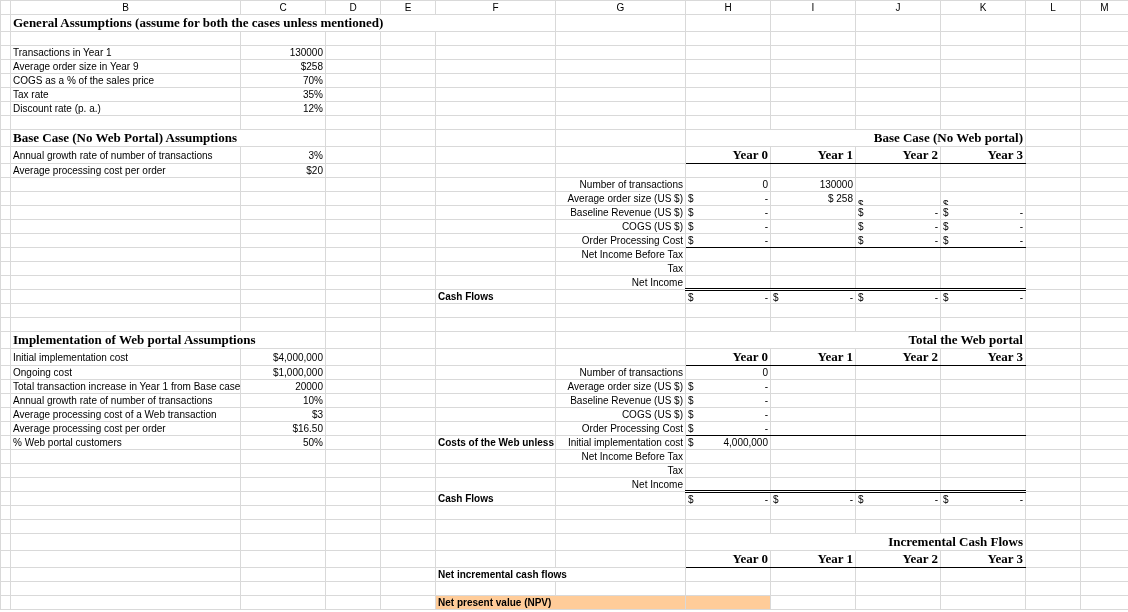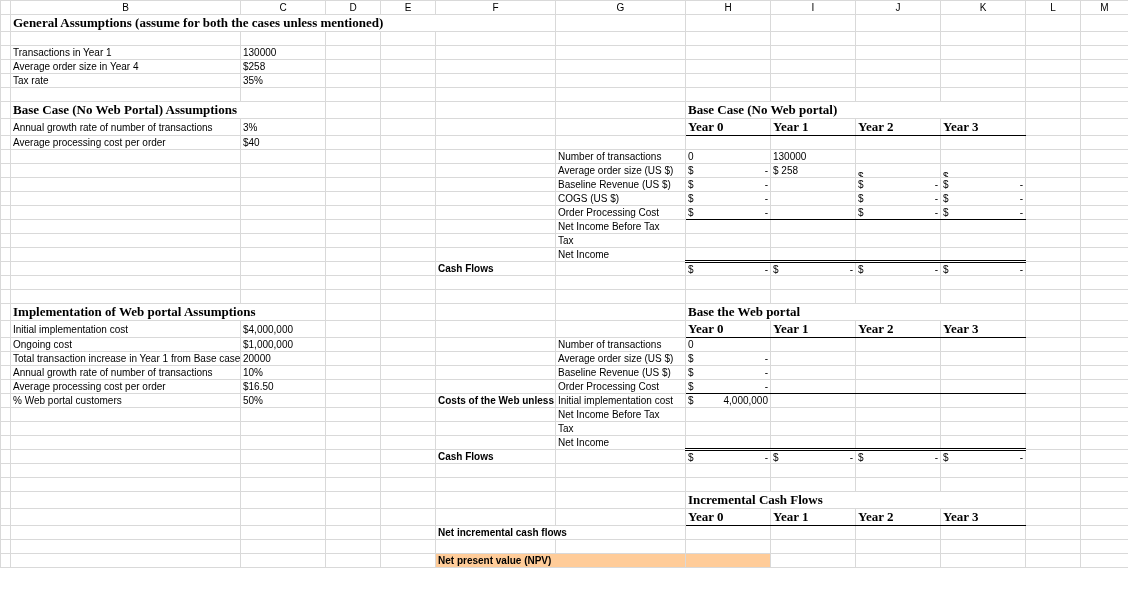--- a/index.html
+++ b/index.html
@@ -39,22 +39,22 @@
   .col-F { width: 120px; }
   .col-G { width: 130px; }
   .col-H { width: 85px; }
   .col-I { width: 85px; }
   .col-J { width: 85px; }
   .col-K { width: 85px; }
   .col-L { width: 55px; }
   .col-M { width: 48px; }
   .bold { font-weight: bold; }
   .serif { font-family: "Times New Roman", serif; font-size: 13px; }
-  .right { text-align: left; }
-  .center { text-align: left; }
+  .right { text-align: right; }
+  .center { text-align: right; }
   .underline { border-bottom: 1px solid #000 !important; margin-top: 38px; }
   .dbl-top { border-top: 3px double #000 !important; }
   .npv { background: #ffcc99; }
   td.cur { text-align: right; position: relative; padding-left: 10px;}
   td.cur::before { content: "$"; position: absolute; left: 2px; }
 </style>
 </head>
 <body>
 
 <table class="sheet">
@@ -127,37 +127,67 @@
         <td></td>
         <td></td>
         <td></td>
         <td></td>
         <td></td>
         <td></td>
         <td></td>
       </tr>
       <tr>
         <td></td>
-        <td>Average order size in Year 4</td>
+        <td>Average order size in Year 9</td>
         <td class="right">$258</td>
+        <td></td>
+        <td></td>
+        <td></td>
+        <td></td>
+        <td></td>
+        <td></td>
+        <td></td>
+        <td></td>
+        <td></td>
+        <td></td>
+      </tr>
+      <tr>
+        <td></td>
+        <td>COGS as a % of the sales price</td>
+        <td class="right">70%</td>
         <td></td>
         <td></td>
         <td></td>
         <td></td>
         <td></td>
         <td></td>
         <td></td>
         <td></td>
         <td></td>
         <td></td>
       </tr>
       <tr>
         <td></td>
         <td>Tax rate</td>
         <td class="right">35%</td>
+        <td></td>
+        <td></td>
+        <td></td>
+        <td></td>
+        <td></td>
+        <td></td>
+        <td></td>
+        <td></td>
+        <td></td>
+        <td></td>
+      </tr>
+      <tr>
+        <td></td>
+        <td>Discount rate (p. a.)</td>
+        <td class="right">12%</td>
         <td></td>
         <td></td>
         <td></td>
         <td></td>
         <td></td>
         <td></td>
         <td></td>
         <td></td>
         <td></td>
         <td></td>
@@ -199,21 +229,21 @@
         <td class="bold serif center underline">Year 0</td>
         <td class="bold serif center underline">Year 1</td>
         <td class="bold serif center underline">Year 2</td>
         <td class="bold serif center underline">Year 3</td>
         <td></td>
         <td></td>
       </tr>
       <tr>
         <td></td>
         <td>Average processing cost per order</td>
-        <td class="right">$40</td>
+        <td class="right">$20</td>
         <td></td>
         <td></td>
         <td></td>
         <td></td>
         <td></td>
         <td></td>
         <td></td>
         <td></td>
         <td></td>
         <td></td>
@@ -383,21 +413,21 @@
         <td></td>
         <td></td>
       </tr>
       <tr>
         <td></td>
         <td class="bold serif" colspan="2">Implementation of Web portal Assumptions</td>
         <td></td>
         <td></td>
         <td></td>
         <td></td>
-        <td class="bold serif center" colspan="4">Base the Web portal</td>
+        <td class="bold serif center" colspan="4">Total the Web portal</td>
         <td></td>
         <td></td>
       </tr>
       <tr>
         <td></td>
         <td>Initial implementation cost</td>
         <td class="right">$4,000,000</td>
         <td></td>
         <td></td>
         <td></td>
@@ -449,20 +479,35 @@
         <td class="right">Baseline Revenue (US $)</td>
         <td class="cur">-</td>
         <td></td>
         <td></td>
         <td></td>
         <td></td>
         <td></td>
       </tr>
       <tr>
         <td></td>
+        <td>Average processing cost of a Web transaction</td>
+        <td class="right">$3</td>
+        <td></td>
+        <td></td>
+        <td></td>
+        <td class="right">COGS (US $)</td>
+        <td class="cur">-</td>
+        <td></td>
+        <td></td>
+        <td></td>
+        <td></td>
+        <td></td>
+      </tr>
+      <tr>
+        <td></td>
         <td>Average processing cost per order</td>
         <td class="right">$16.50</td>
         <td></td>
         <td></td>
         <td></td>
         <td class="right">Order Processing Cost</td>
         <td class="cur underline">-</td>
         <td class="underline"></td>
         <td class="underline"></td>
         <td class="underline"></td>

